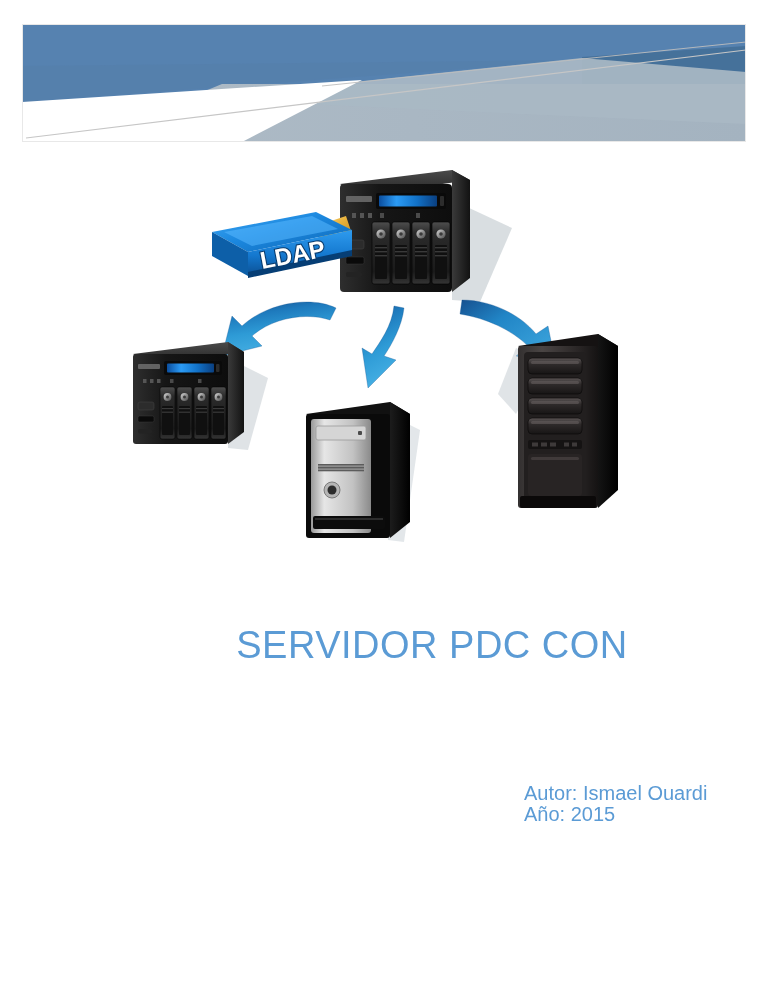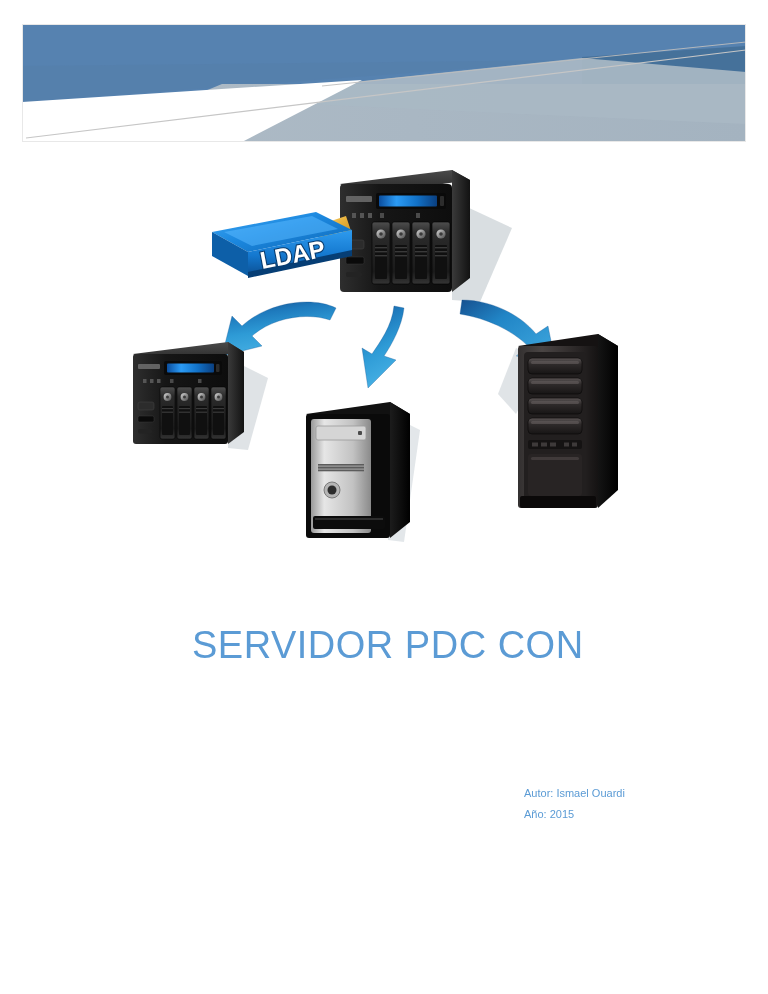--- a/index.html
+++ b/index.html
@@ -37,24 +37,24 @@
     left: 0;
     top: 150px;
     width: 768px;
     height: 430px;
   }
   .diagram svg { display: block; width: 100%; height: 100%; }
 
   
   .title-block {
     position: absolute;
-    left: 192px;
+    left: 184px;
     top: 620px;
     width: 496px;
-    text-align: left;
+    text-align: center;
   }
   .title-line {
     font-family: "Liberation Sans", sans-serif;
     font-size: 38px;
     line-height: 50px;
     font-weight: 400;
     letter-spacing: 0.5px;
     color: #5B9BD5;
     white-space: nowrap;
   }
@@ -62,21 +62,21 @@
   
   .author-block {
     position: absolute;
     left: 524px;
     top: 783px;
     width: 230px;
     text-align: left;
   }
   .author-line {
     font-family: "Liberation Sans", sans-serif;
-    font-size: 11px;
+    font-size: 20px;
     line-height: 21px;
     color: #5B9BD5;
     white-space: nowrap;
   }
 </style>
 </head>
 <body>
 
 <div class="page">
 

